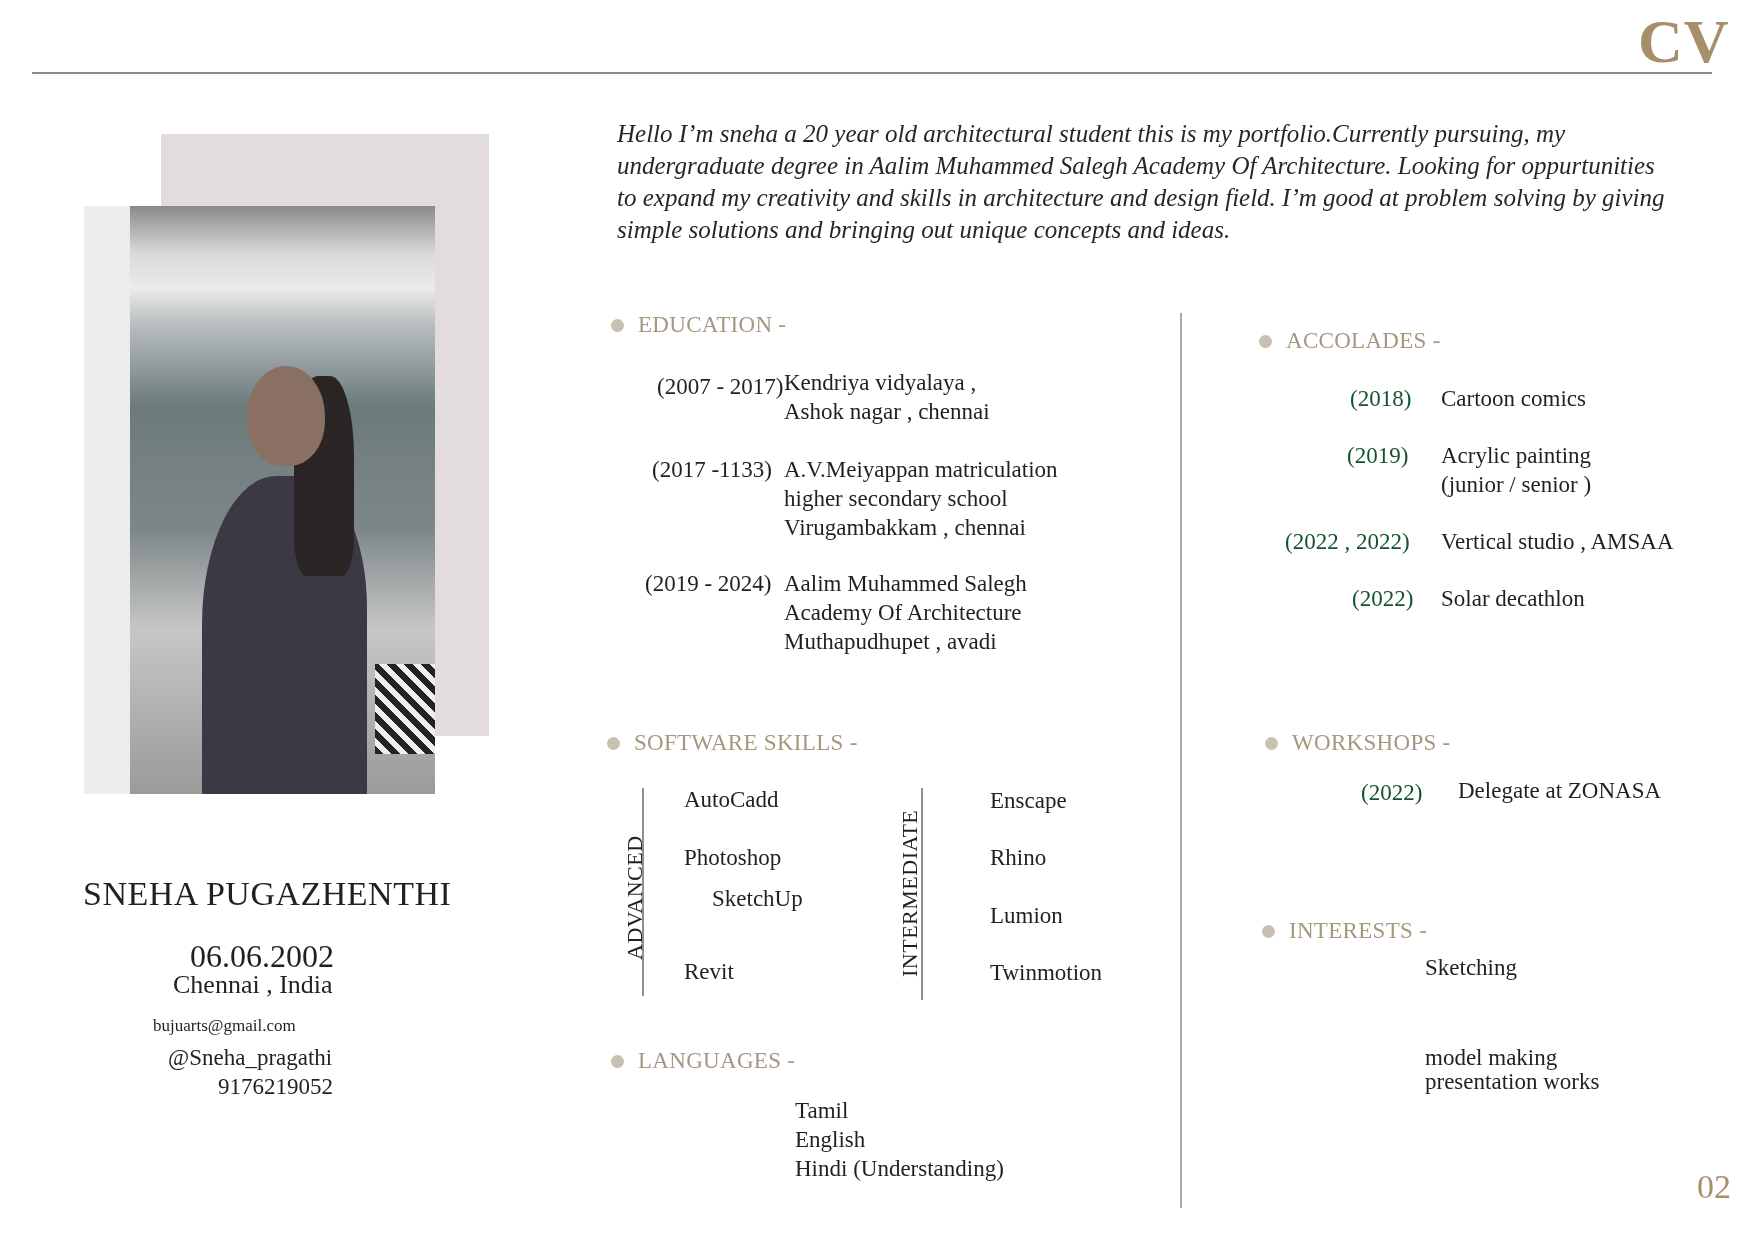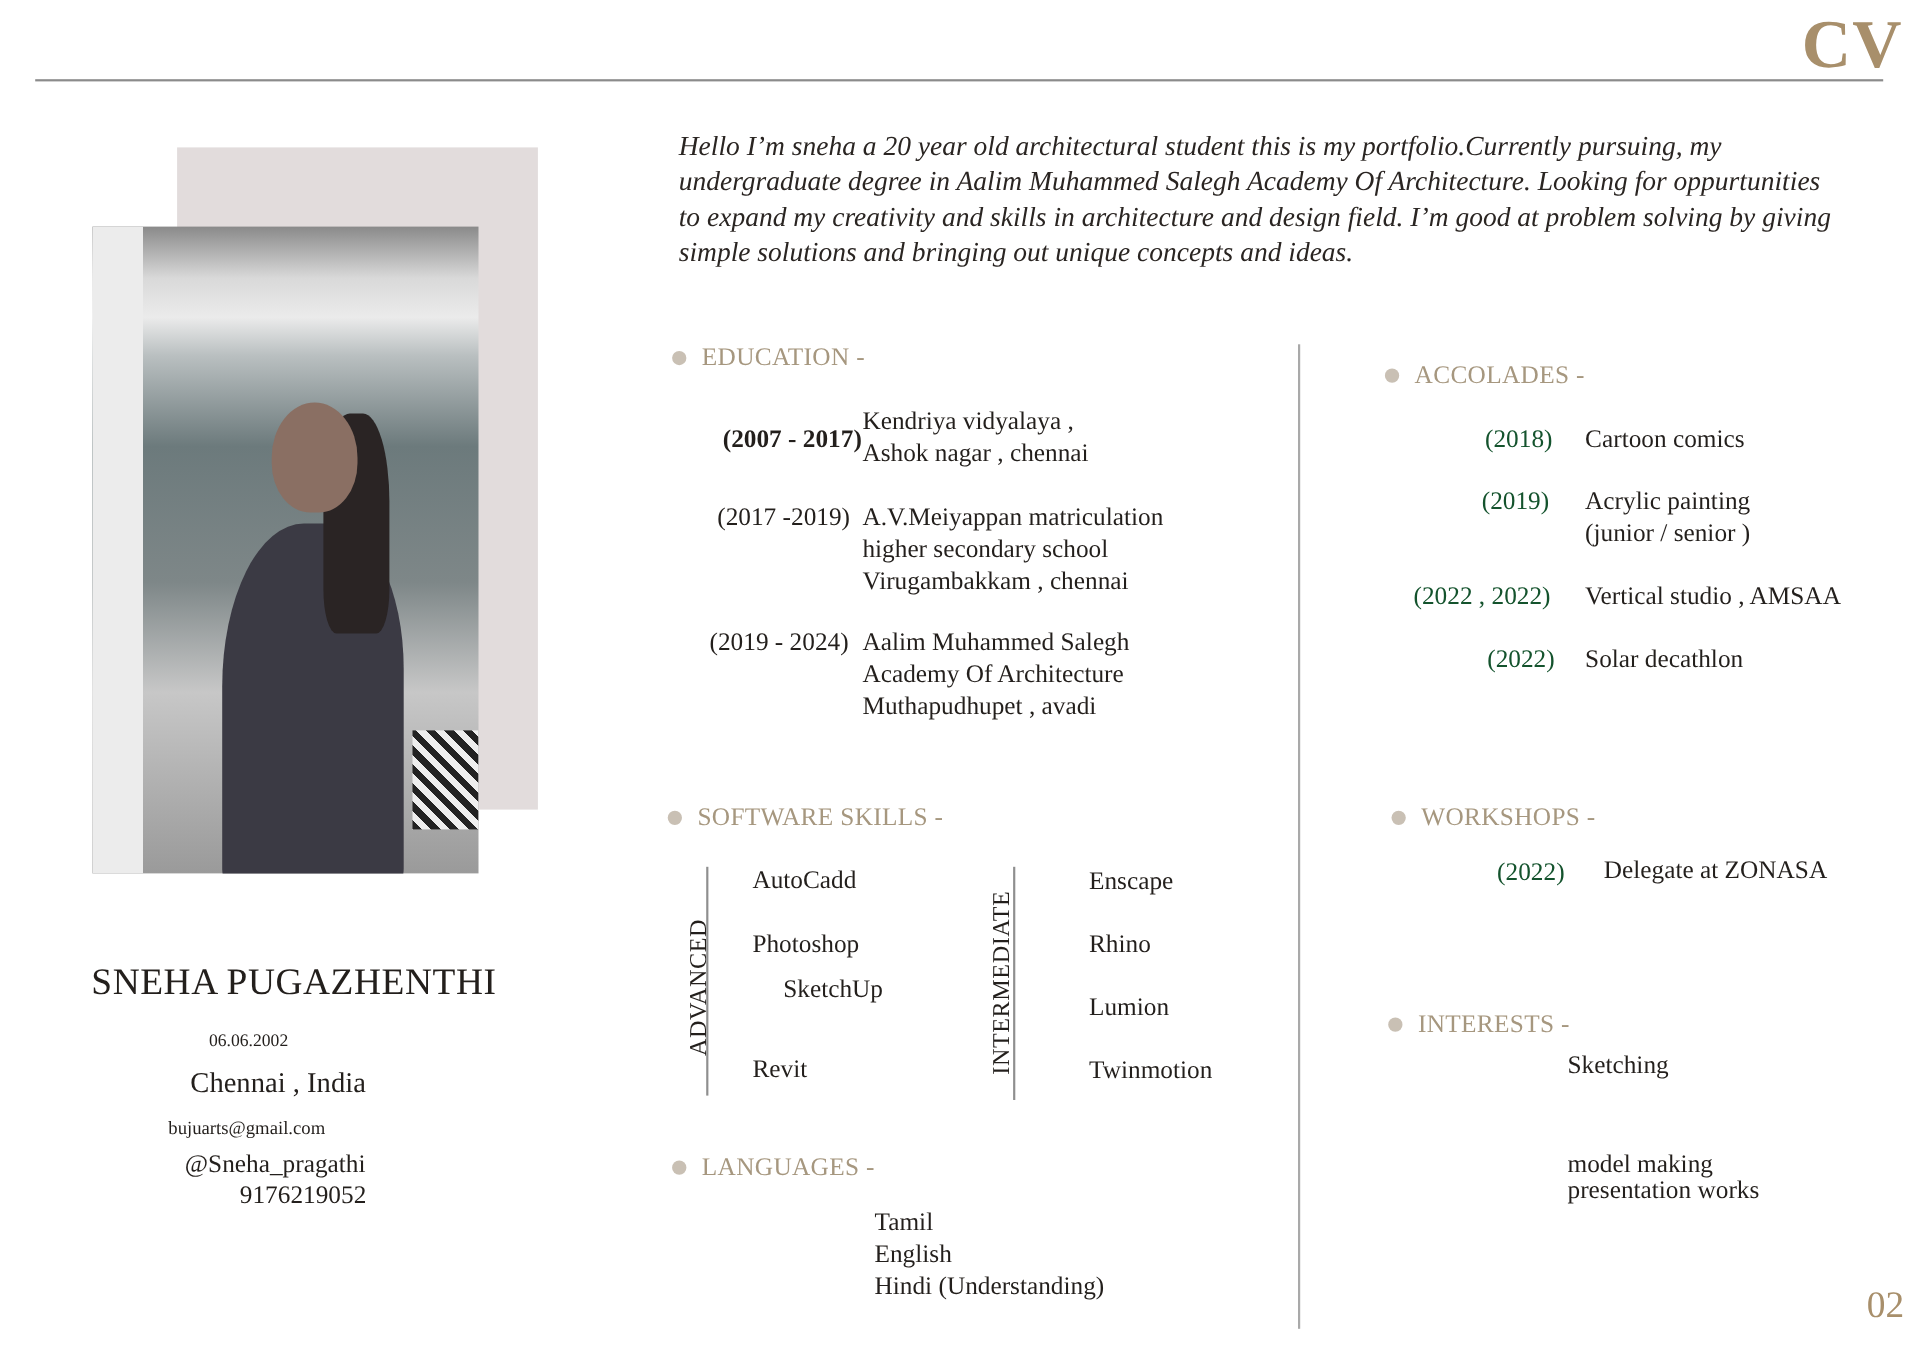--- a/index.html
+++ b/index.html
@@ -10,21 +10,21 @@
   .pageno{left:1697px;top:1168px;font-size:34px;color:#a88f6b;}
   .back-rect{left:161px;top:134px;width:328px;height:602px;background:#e2dcdc;}
   .photo{left:84px;top:206px;width:351px;height:588px;background:linear-gradient(180deg,#8a8a8a 0%,#d9d9d9 8%,#ebebeb 14%,#b9bfc0 20%,#6c7a7c 34%,#7e8788 55%,#c7c7c7 72%,#9a9a9a 100%);overflow:hidden;}
   .photo .wall{position:absolute;left:0;top:0;width:46px;height:100%;background:#ececec;}
   .photo .person{position:absolute;left:118px;top:160px;width:170px;height:440px;}
   .photo .head{position:absolute;left:45px;top:0;width:78px;height:100px;border-radius:50% 50% 45% 45%;background:#8a6f63;}
   .photo .hair{position:absolute;left:92px;top:10px;width:60px;height:200px;border-radius:40% 40% 20% 20%;background:#2a2424;}
   .photo .body{position:absolute;left:0;top:110px;width:165px;height:330px;border-radius:45% 40% 5% 5%;background:#3b3a44;}
   .photo .floor{position:absolute;right:0;bottom:40px;width:60px;height:90px;background:repeating-linear-gradient(45deg,#222 0 6px,#eee 6px 12px);}
   .name{left:83px;top:875px;font-size:34px;letter-spacing:0.5px;}
-  .info{font-size:16px;}
+  .info{font-size:32px;}
   .intro{left:617px;top:118px;width:1060px;font-size:25px;font-style:italic;line-height:32px;color:#2a2522;}
   .sec-head{display:flex;align-items:center;font-size:23px;color:#a6977f;letter-spacing:0.3px;}
   .dot{width:13px;height:13px;border-radius:50%;background:#c9c0b4;margin-right:14px;}
   .divider{left:1180px;top:313px;width:2px;height:895px;background:#a9a9a9;}
   .t{font-size:23px;line-height:29px;}
   .yr{color:#14532d;}
   .vline{width:2px;background:#8f8f8f;}
   .vlabel{font-size:22px;transform:rotate(-90deg);transform-origin:left top;white-space:nowrap;letter-spacing:0.5px;}
 </style>
 </head>
@@ -53,28 +53,28 @@
 
 <div class="abs intro">Hello I’m sneha a 20 year old architectural student this is my portfolio.Currently pursuing, my undergraduate degree in Aalim Muhammed Salegh Academy Of Architecture. Looking for oppurtunities to expand my creativity and skills in architecture and design field. I’m good at problem solving by giving simple solutions and bringing out unique concepts and ideas.</div>
 
 <div class="abs divider"></div>
 
 <div class="abs sec-head" style="left:611px;top:312px;">
   <span class="dot"></span>
     <span>EDUCATION -</span>
 </div>
 <div class="abs t" style="left:657px;top:368px;">
-  <span class="abs" style="left:0;top:16px;white-space:nowrap;font-weight:bold;">(2007 - 2017)</span>
+  <span class="abs" style="left:0;top:4px;white-space:nowrap;">(2007 - 2017)</span>
   <div class="abs" style="left:127px;top:0;white-space:nowrap;">
       <div>Kendriya vidyalaya ,</div>
       <div>Ashok nagar , chennai</div>
     </div>
 </div>
 <div class="abs t" style="left:652px;top:455px;">
-  <span class="abs" style="left:0;top:0;white-space:nowrap;">(2017 -2019)</span>
+  <span class="abs" style="left:0;top:0;white-space:nowrap;">(2017 -1133)</span>
   <div class="abs" style="left:132px;top:0;white-space:nowrap;">
       <div>A.V.Meiyappan matriculation</div>
       <div>higher secondary school</div>
       <div>Virugambakkam , chennai</div>
     </div>
 </div>
 <div class="abs t" style="left:645px;top:569px;">
   <span class="abs" style="left:0;top:0;white-space:nowrap;">(2019 - 2024)</span>
   <div class="abs" style="left:139px;top:0;white-space:nowrap;">
       <div>Aalim Muhammed Salegh</div>

